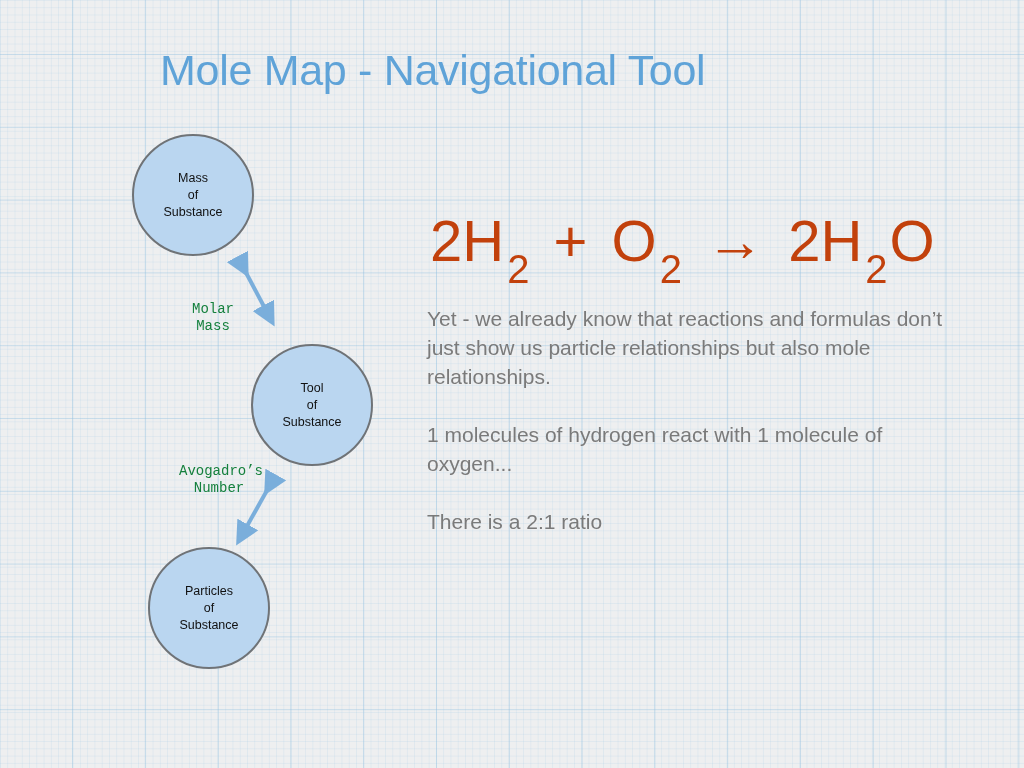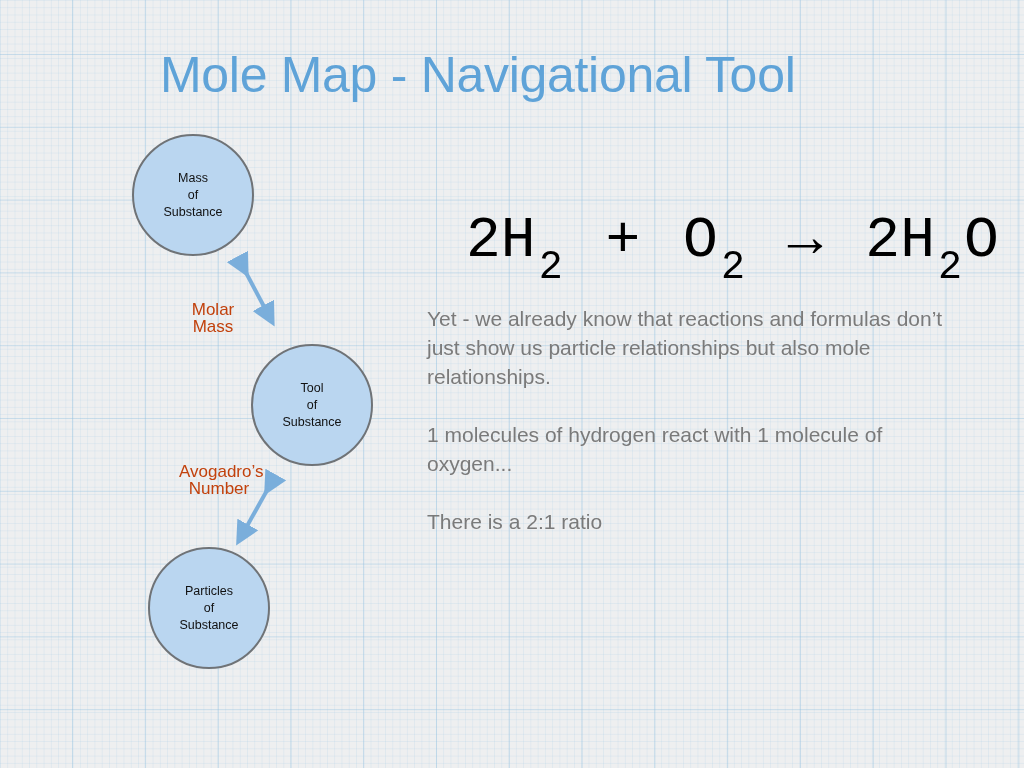--- a/index.html
+++ b/index.html
@@ -10,35 +10,35 @@
       linear-gradient(to right, rgba(150,195,225,0.45) 1px, transparent 1px),
       linear-gradient(to bottom, rgba(150,195,225,0.45) 1px, transparent 1px),
       linear-gradient(to right, rgba(170,205,230,0.22) 1px, transparent 1px),
       linear-gradient(to bottom, rgba(170,205,230,0.22) 1px, transparent 1px);
     background-size: 72.8px 72.8px, 72.8px 72.8px, 7.28px 7.28px, 7.28px 7.28px;
     background-position: 72px 54px, 72px 54px, 0 0, 0 0;
     font-family: "Liberation Sans", sans-serif;
   }
   .title {
     position: absolute; left: 160px; top: 46px;
-    font-size: 50px; color: #5fa3d8; white-space: nowrap; letter-spacing: -0.3px;
+    font-size: 43px; color: #5fa3d8; white-space: nowrap; letter-spacing: -0.3px;
   }
   .node {
     position: absolute; width: 122px; height: 122px; border-radius: 50%;
     background: #bad6f0; border: 2px solid #6f7377; box-sizing: border-box;
     display: flex; align-items: center; justify-content: center; flex-direction: column;
     font-size: 12.5px; color: #111; line-height: 17px; text-align: center;
   }
   .label {
-    position: absolute; font-size: 17px; color: #c2410c; text-align: center; line-height: 17px;
+    position: absolute; font-size: 14px; color: #15803d; text-align: center; line-height: 17px; font-family: Liberation Mono, monospace;
   }
   .equation {
-    position: absolute; left: 466px; top: 206px;
-    font-family: Liberation Mono, monospace;
-    font-size: 58px; color: #000000; white-space: nowrap; line-height: 70px;
+    position: absolute; left: 430px; top: 206px;
+    font-family: Liberation Sans, sans-serif;
+    font-size: 58px; color: #c2410c; white-space: nowrap; line-height: 70px;
   }
   .equation .sub { font-size: 40px; position: relative; top: 22px; margin-left: 3px; }
   .equation .op { margin: 0 8px; }
   .body-text {
     position: absolute; left: 427px; top: 304px; width: 560px;
     font-size: 21px; color: #7a7a7a; line-height: 29px;
   }
   .body-text p { margin: 0 16px 29px 0; }
   svg.arrows { position: absolute; left: 0; top: 0; }
 </style>

